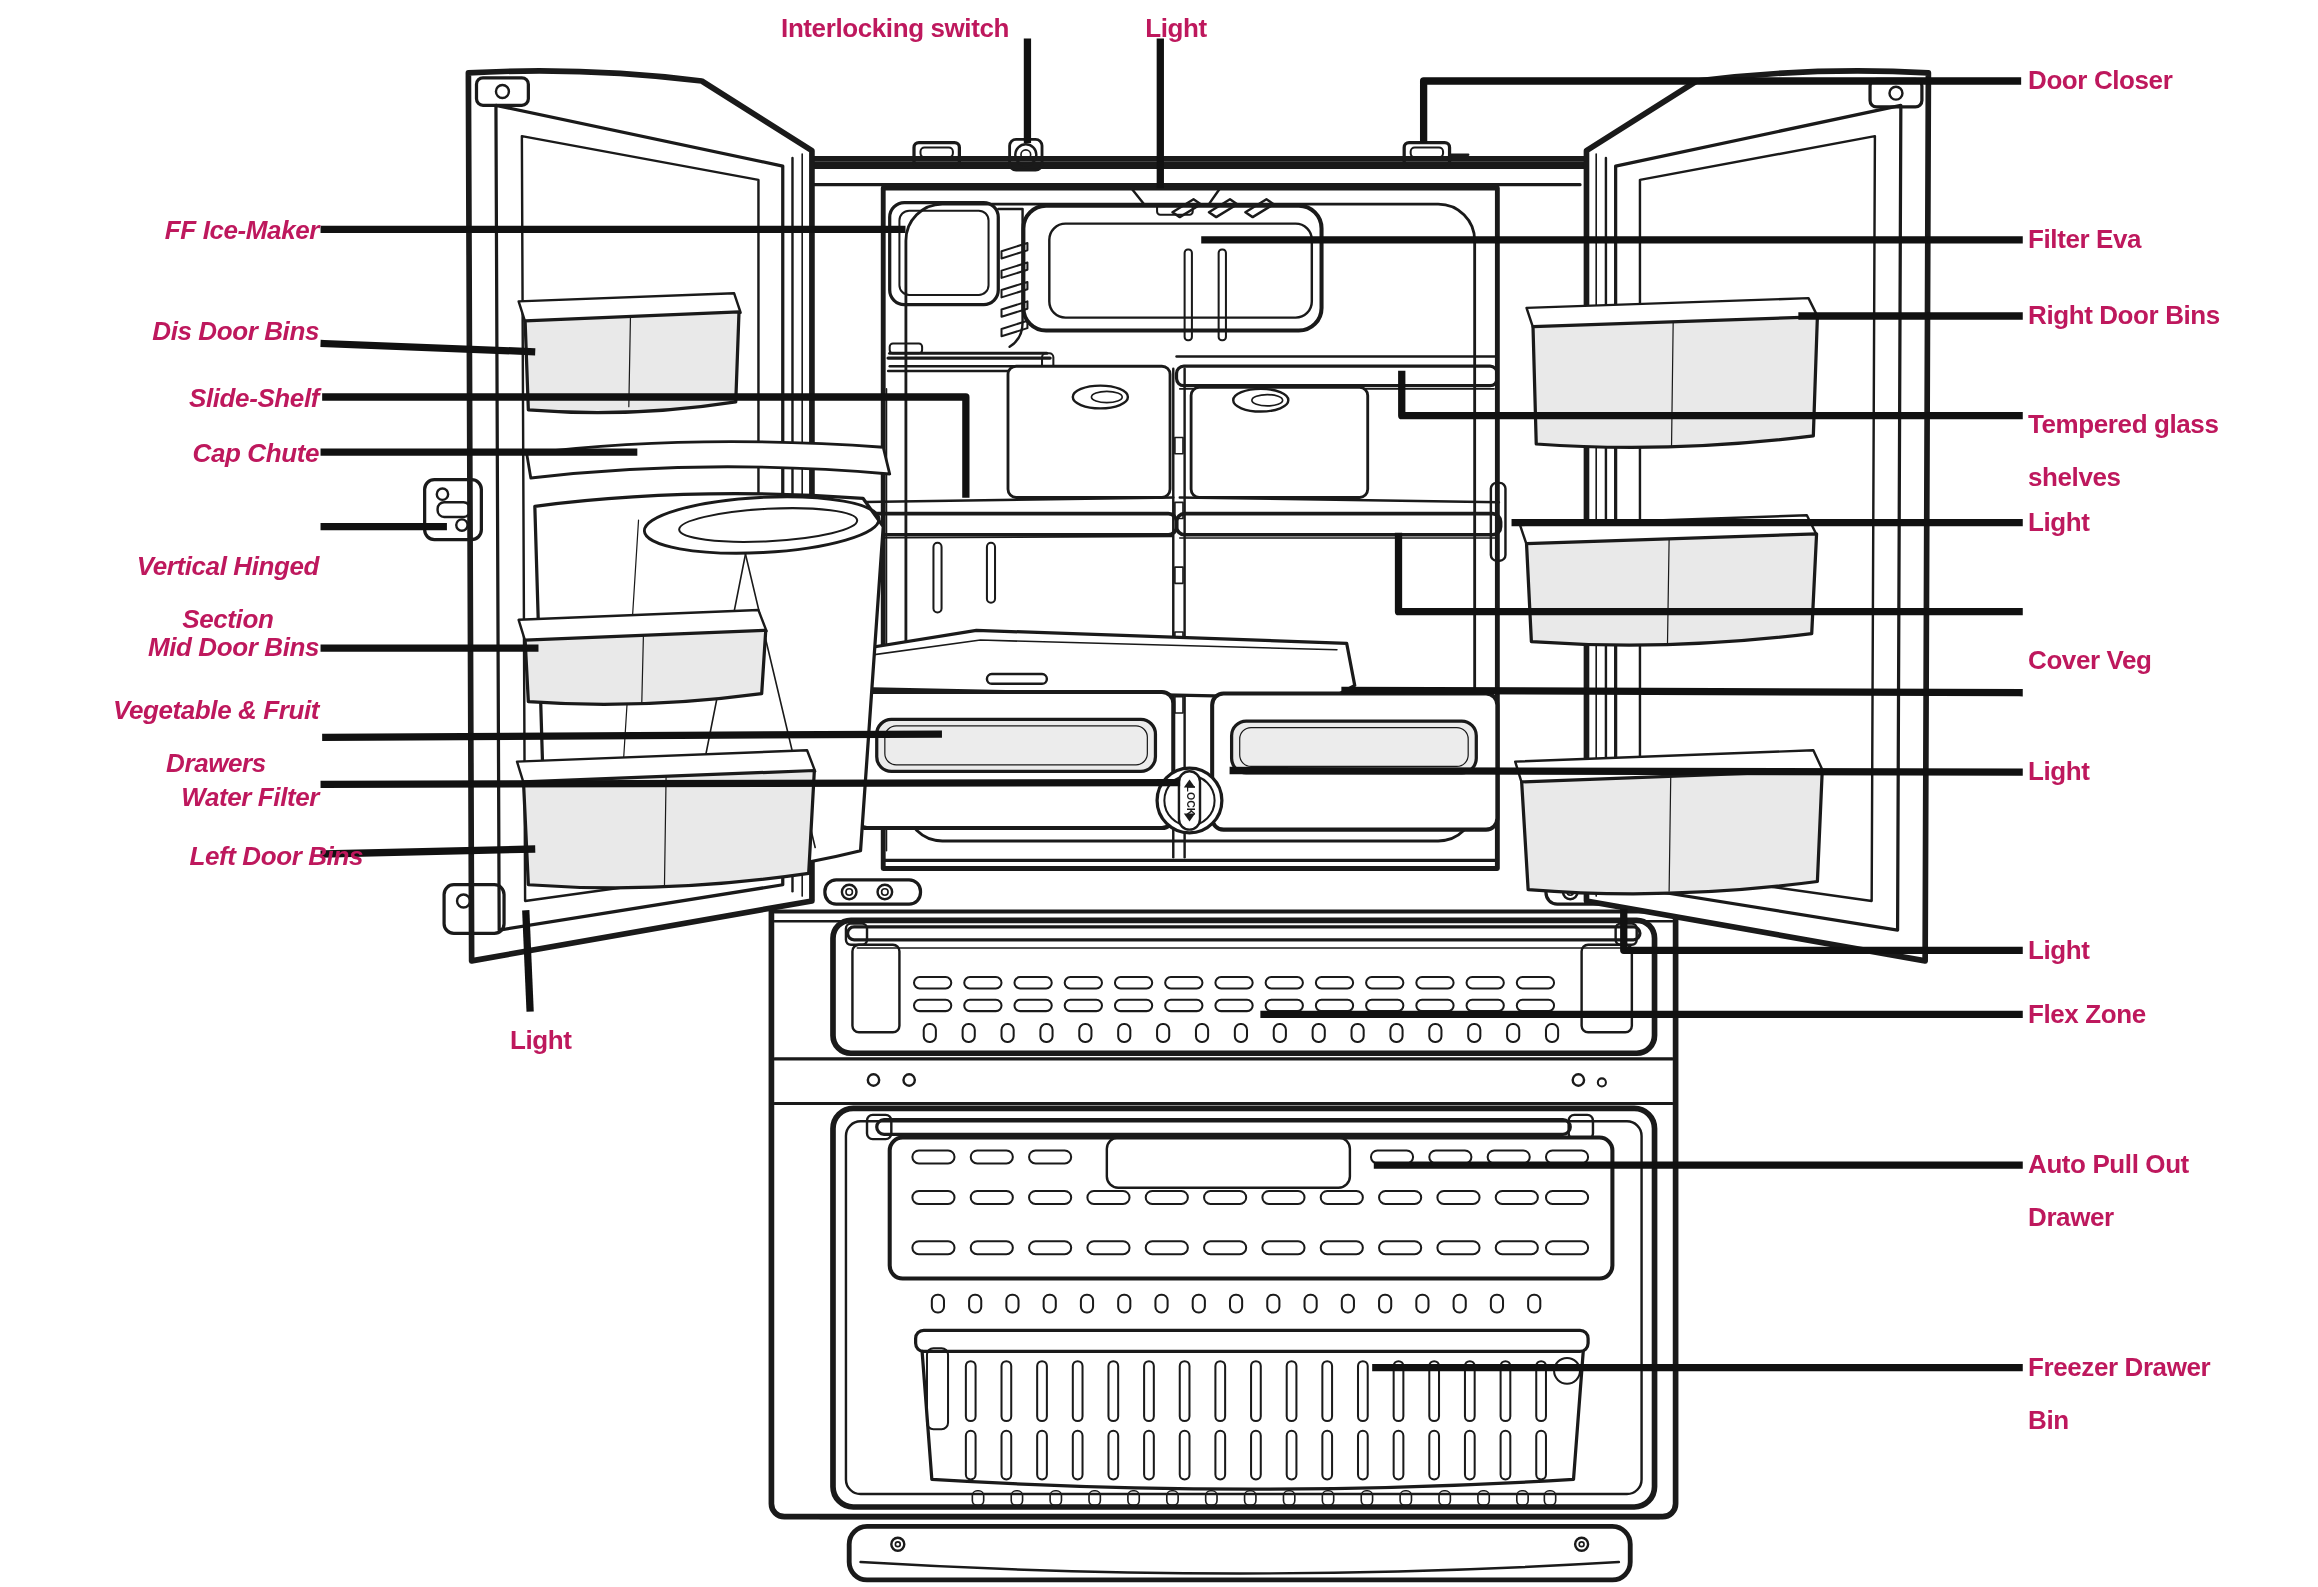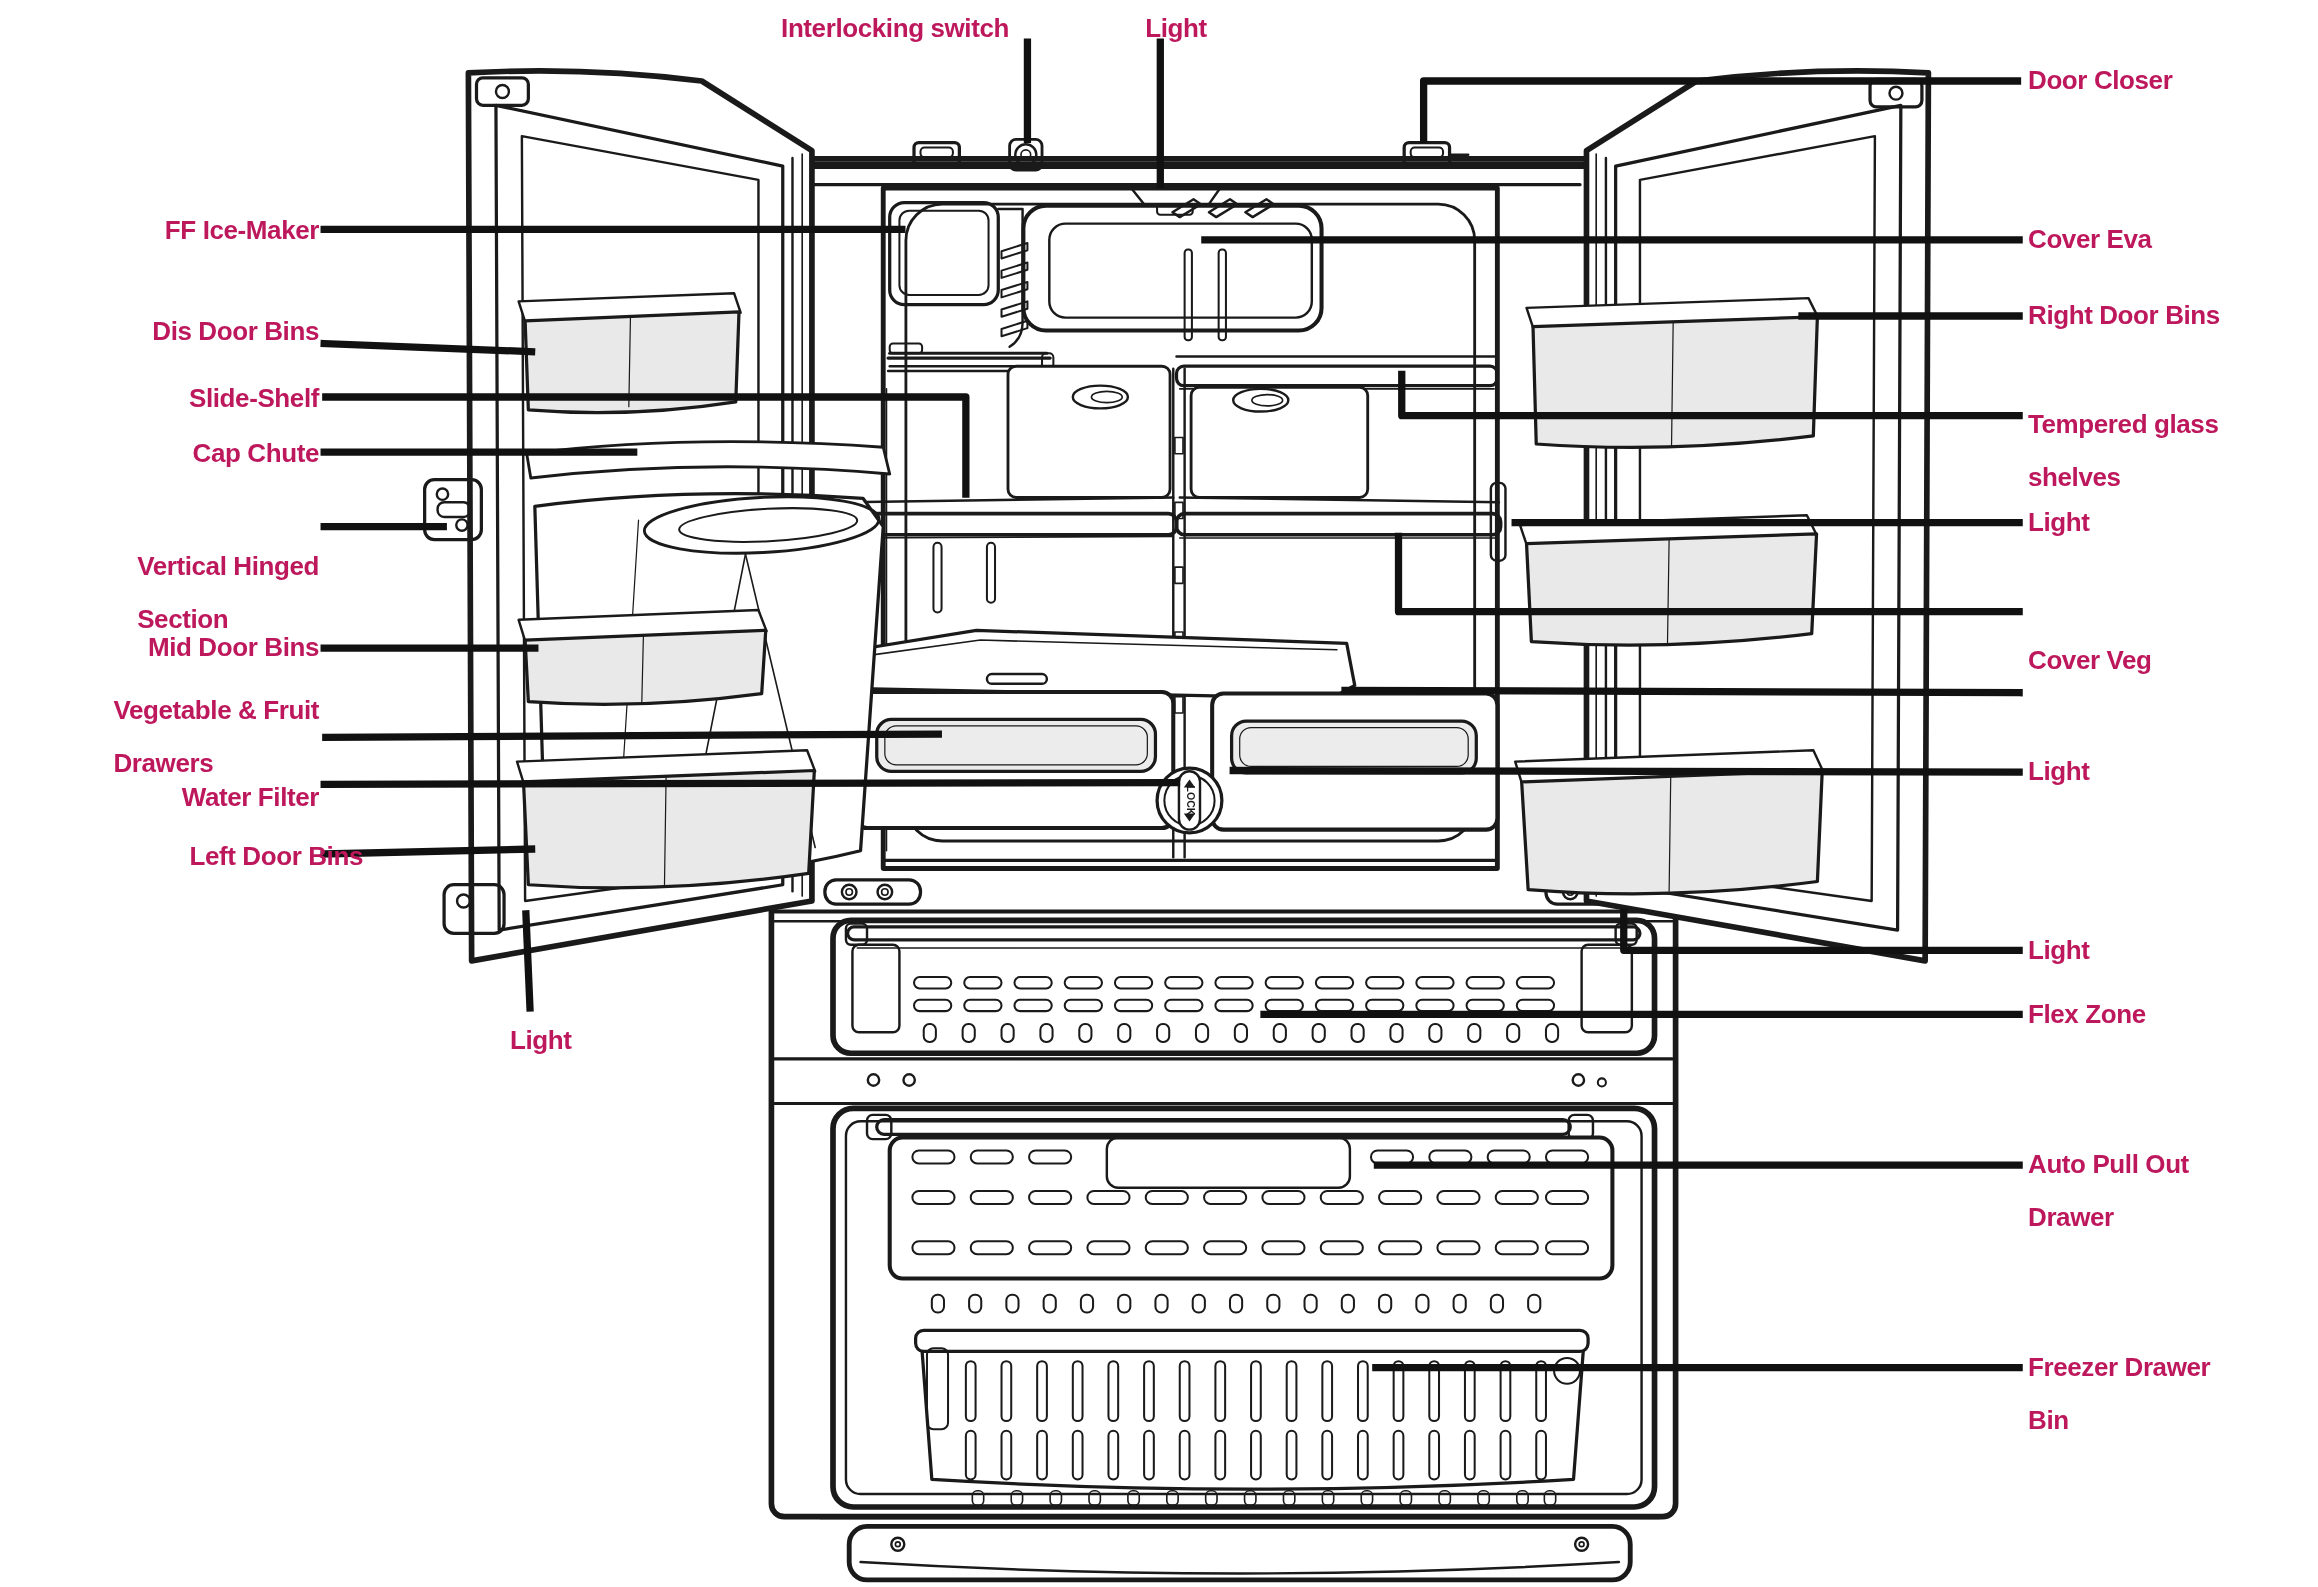--- a/index.html
+++ b/index.html
@@ -1,21 +1,21 @@
 <!DOCTYPE html>
 <html style="font-size:13px"><head>
 <meta charset="utf-8">
 <style>
   html,body{margin:0;padding:0;background:#fff;}
   #stage{position:relative;width:2319px;height:1588px;background:#fff;overflow:hidden;
          font-family:"Liberation Sans",sans-serif;}
   svg{position:absolute;left:0;top:0;}
   .lbl{position:absolute;font-family:"Liberation Sans",sans-serif;font-weight:bold;
        font-size:26px;line-height:53px;color:#be185d;white-space:pre-line;letter-spacing:-0.4px;}
-  .lbl.left-col{text-align:left;}
+  .lbl.left-col{text-align:center;font-style:italic;}
   .lbl.right-col{text-align:left;}
   .lbl.top-col{transform:translateX(-50%);text-align:center;}
 </style>
 </head>
 <body>
 
 <div id="stage">
 
 <svg width="2319" height="1588" viewBox="0 0 2862 1960">
   <defs>
@@ -506,21 +506,21 @@
 <div class="lbl left-col" style="right:2000px;top:498px;margin-top:42px;">Vertical Hinged
 Section</div>
 <div class="lbl left-col" style="right:2000px;top:621px;margin-left:6px;">Mid Door Bins</div>
 <div class="lbl left-col" style="right:2000px;top:684px;">Vegetable &amp; Fruit
 Drawers</div>
 <div class="lbl left-col" style="right:2000px;top:771px;">Water Filter</div>
 <div class="lbl left-col" style="right:1956px;top:830px;">Left Door Bins</div>
 <div class="lbl" style="left:510px;top:1014px;">Light</div>
 
 <div class="lbl right-col" style="left:2028px;top:54px;">Door Closer</div>
-<div class="lbl right-col" style="left:2028px;top:213px;">Cover Eva</div>
+<div class="lbl right-col" style="left:2028px;top:213px;">Filter Eva</div>
 <div class="lbl right-col" style="left:2028px;top:289px;">Right Door Bins</div>
 <div class="lbl right-col" style="left:2028px;top:373px;margin-top:25px;">Tempered glass
 shelves</div>
 <div class="lbl right-col" style="left:2028px;top:496px;">Light</div>
 <div class="lbl right-col" style="left:2028px;top:634px;">Cover Veg</div>
 <div class="lbl right-col" style="left:2028px;top:745px;">Light</div>
 <div class="lbl right-col" style="left:2028px;top:924px;">Light</div>
 <div class="lbl right-col" style="left:2028px;top:988px;">Flex Zone</div>
 <div class="lbl right-col" style="left:2028px;top:1138px;">Auto Pull Out
 Drawer</div>

